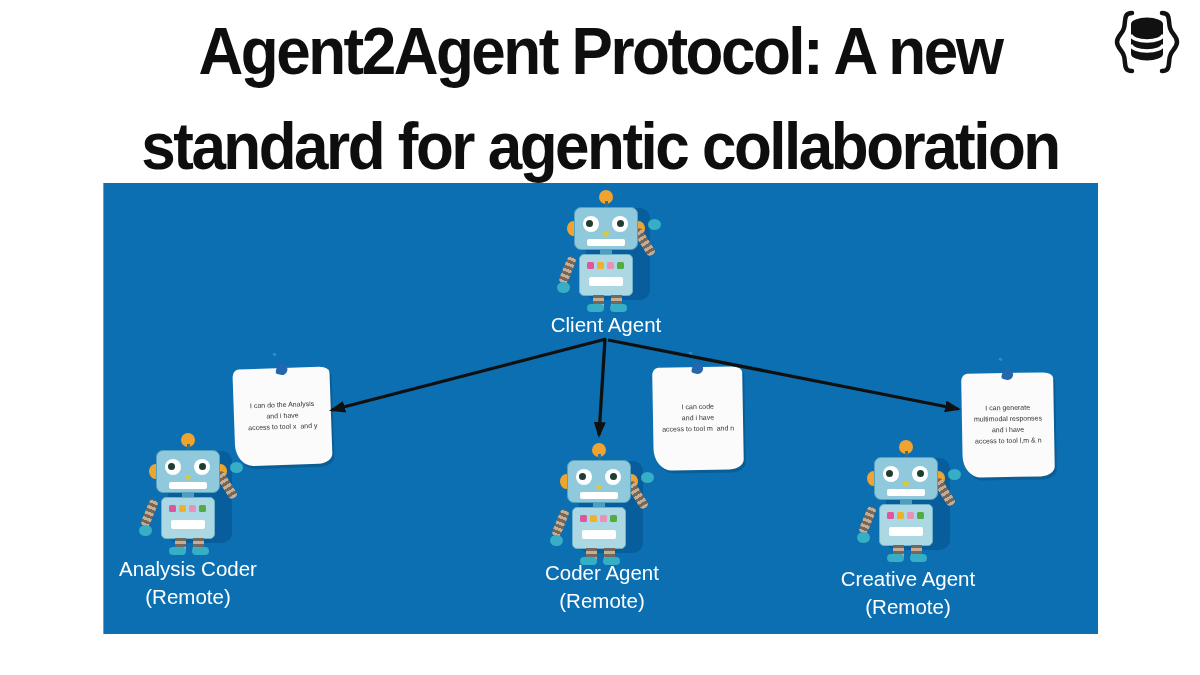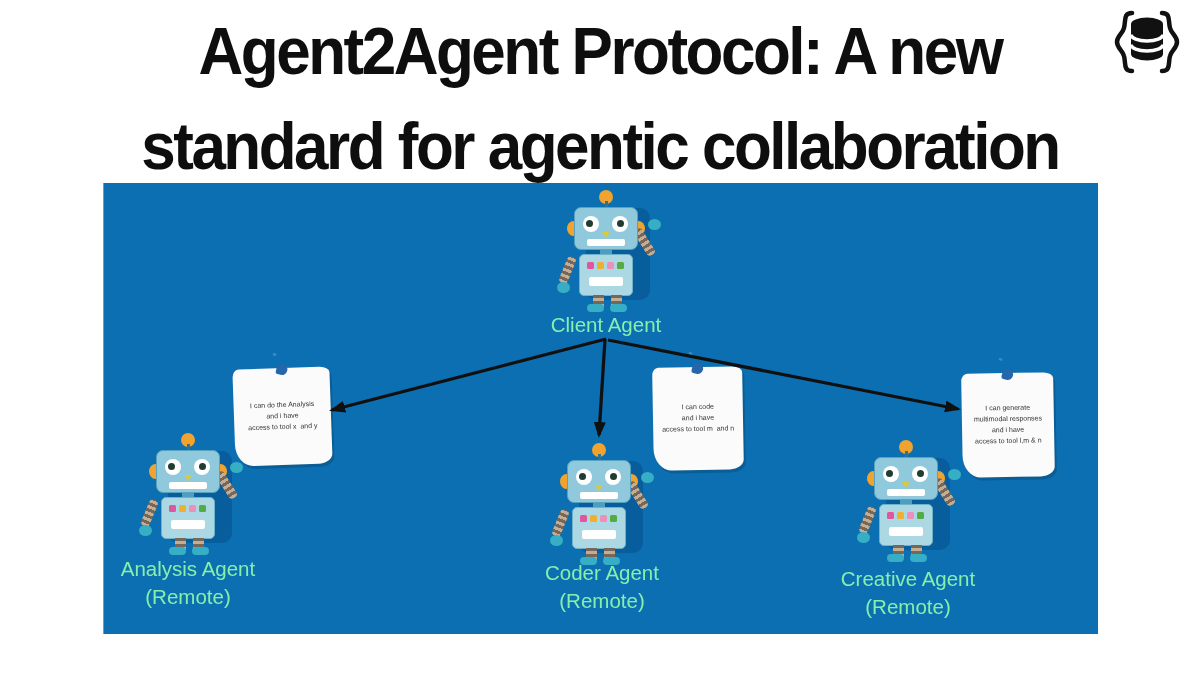--- a/index.html
+++ b/index.html
@@ -16,21 +16,21 @@
   
   .logo{position:absolute;top:8px;right:14px;width:78px;height:68px;}
   .logo svg{display:block;width:78px;height:68px;}
   
   .panel{
     position:absolute;left:103px;top:183px;width:994px;height:451px;
     background:#0c6fb2;border-left:1px solid rgba(255,255,255,.35);
   }
   
   .label{
-    position:absolute;color:#86efac;text-align:center;
+    position:absolute;color:#ffffff;text-align:center;
     font-size:20.5px;line-height:28px;z-index:5;
   }
   .client-label{left:402px;top:128px;width:200px;}
   .label-0{left:-46px;top:372px;width:260px;}
   .label-1{left:368px;top:376px;width:260px;}
   .label-2{left:674px;top:382px;width:260px;text-align:center;}
   
   .note{
     position:absolute;background:#fbfbfb;color:#333;z-index:2;
     display:flex;align-items:center;justify-content:center;
@@ -287,21 +287,21 @@
     </div>
     <div class="r-leg-l stripes-v"></div>
     <div class="r-leg-r stripes-v"></div>
     <div class="r-foot-l"></div>
     <div class="r-foot-r"></div>
   </div>
 </div>
 
   <div class="label client-label">Client Agent</div>
   <div class="label label-0">
-    <div>Analysis Agent</div>
+    <div>Analysis Coder</div>
     <div>(Remote)</div>
   </div>
   <div class="label label-1">
     <div>Coder Agent</div>
     <div>(Remote)</div>
   </div>
   <div class="label label-2">
     <div>Creative Agent</div>
     <div>(Remote)</div>
   </div>

